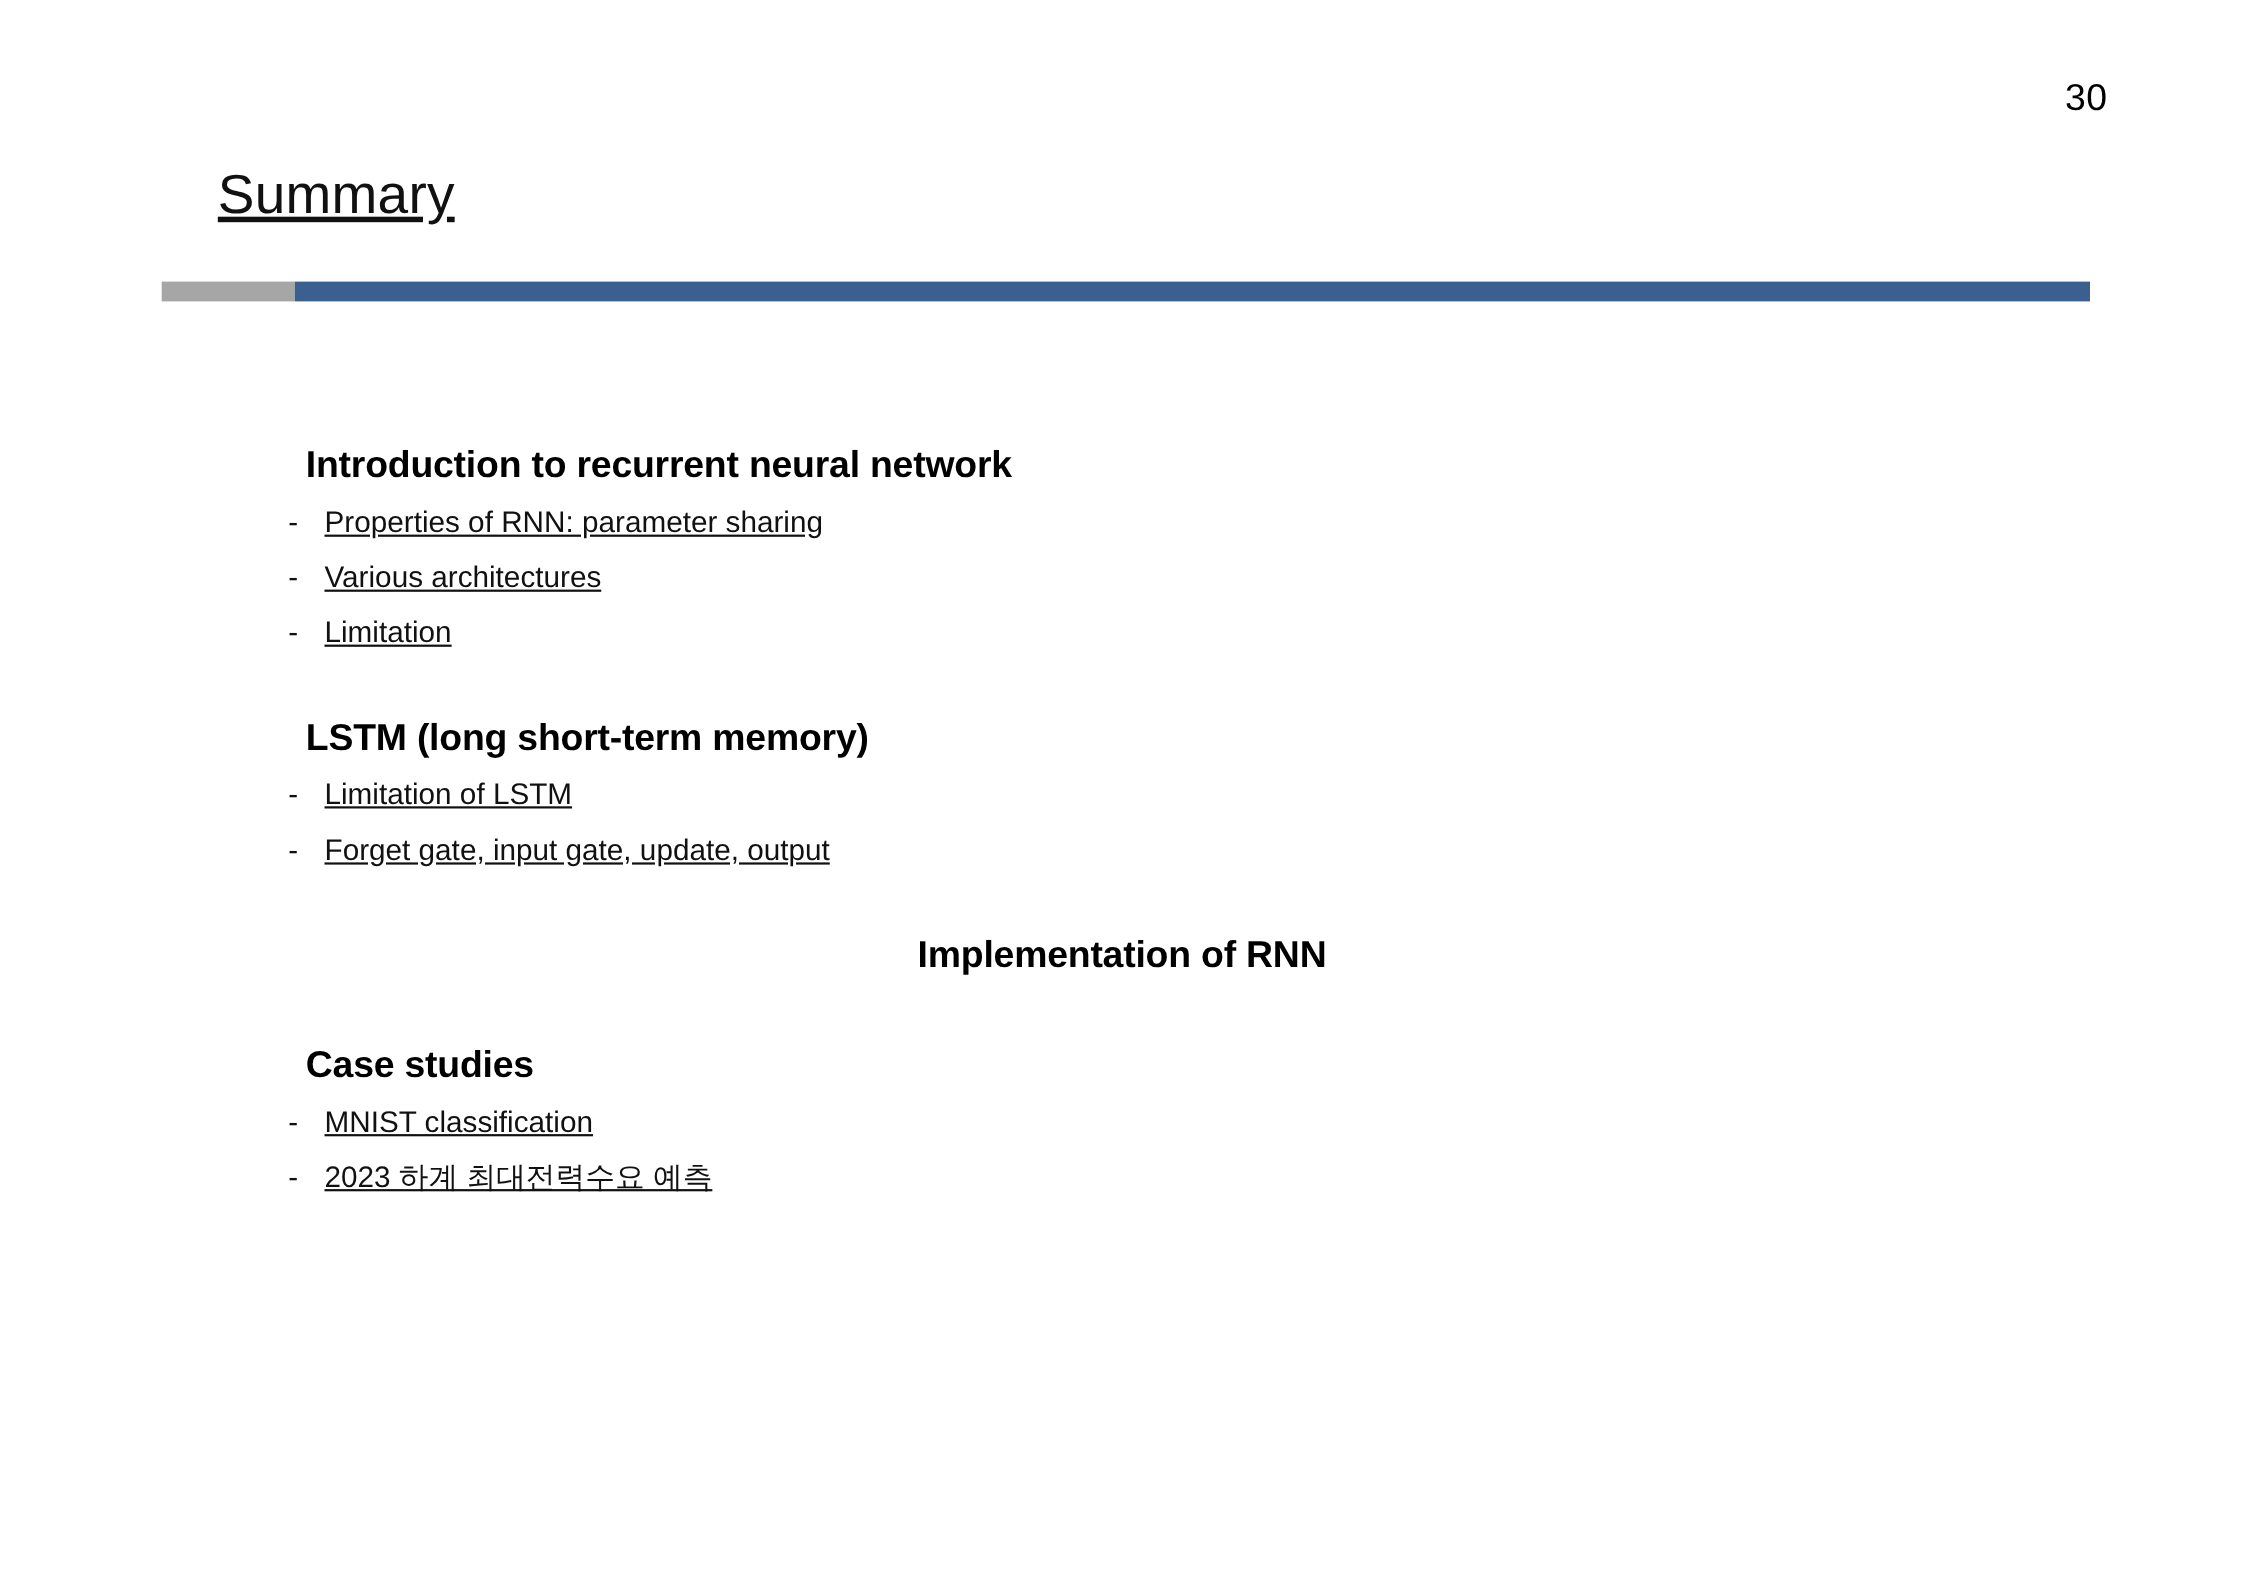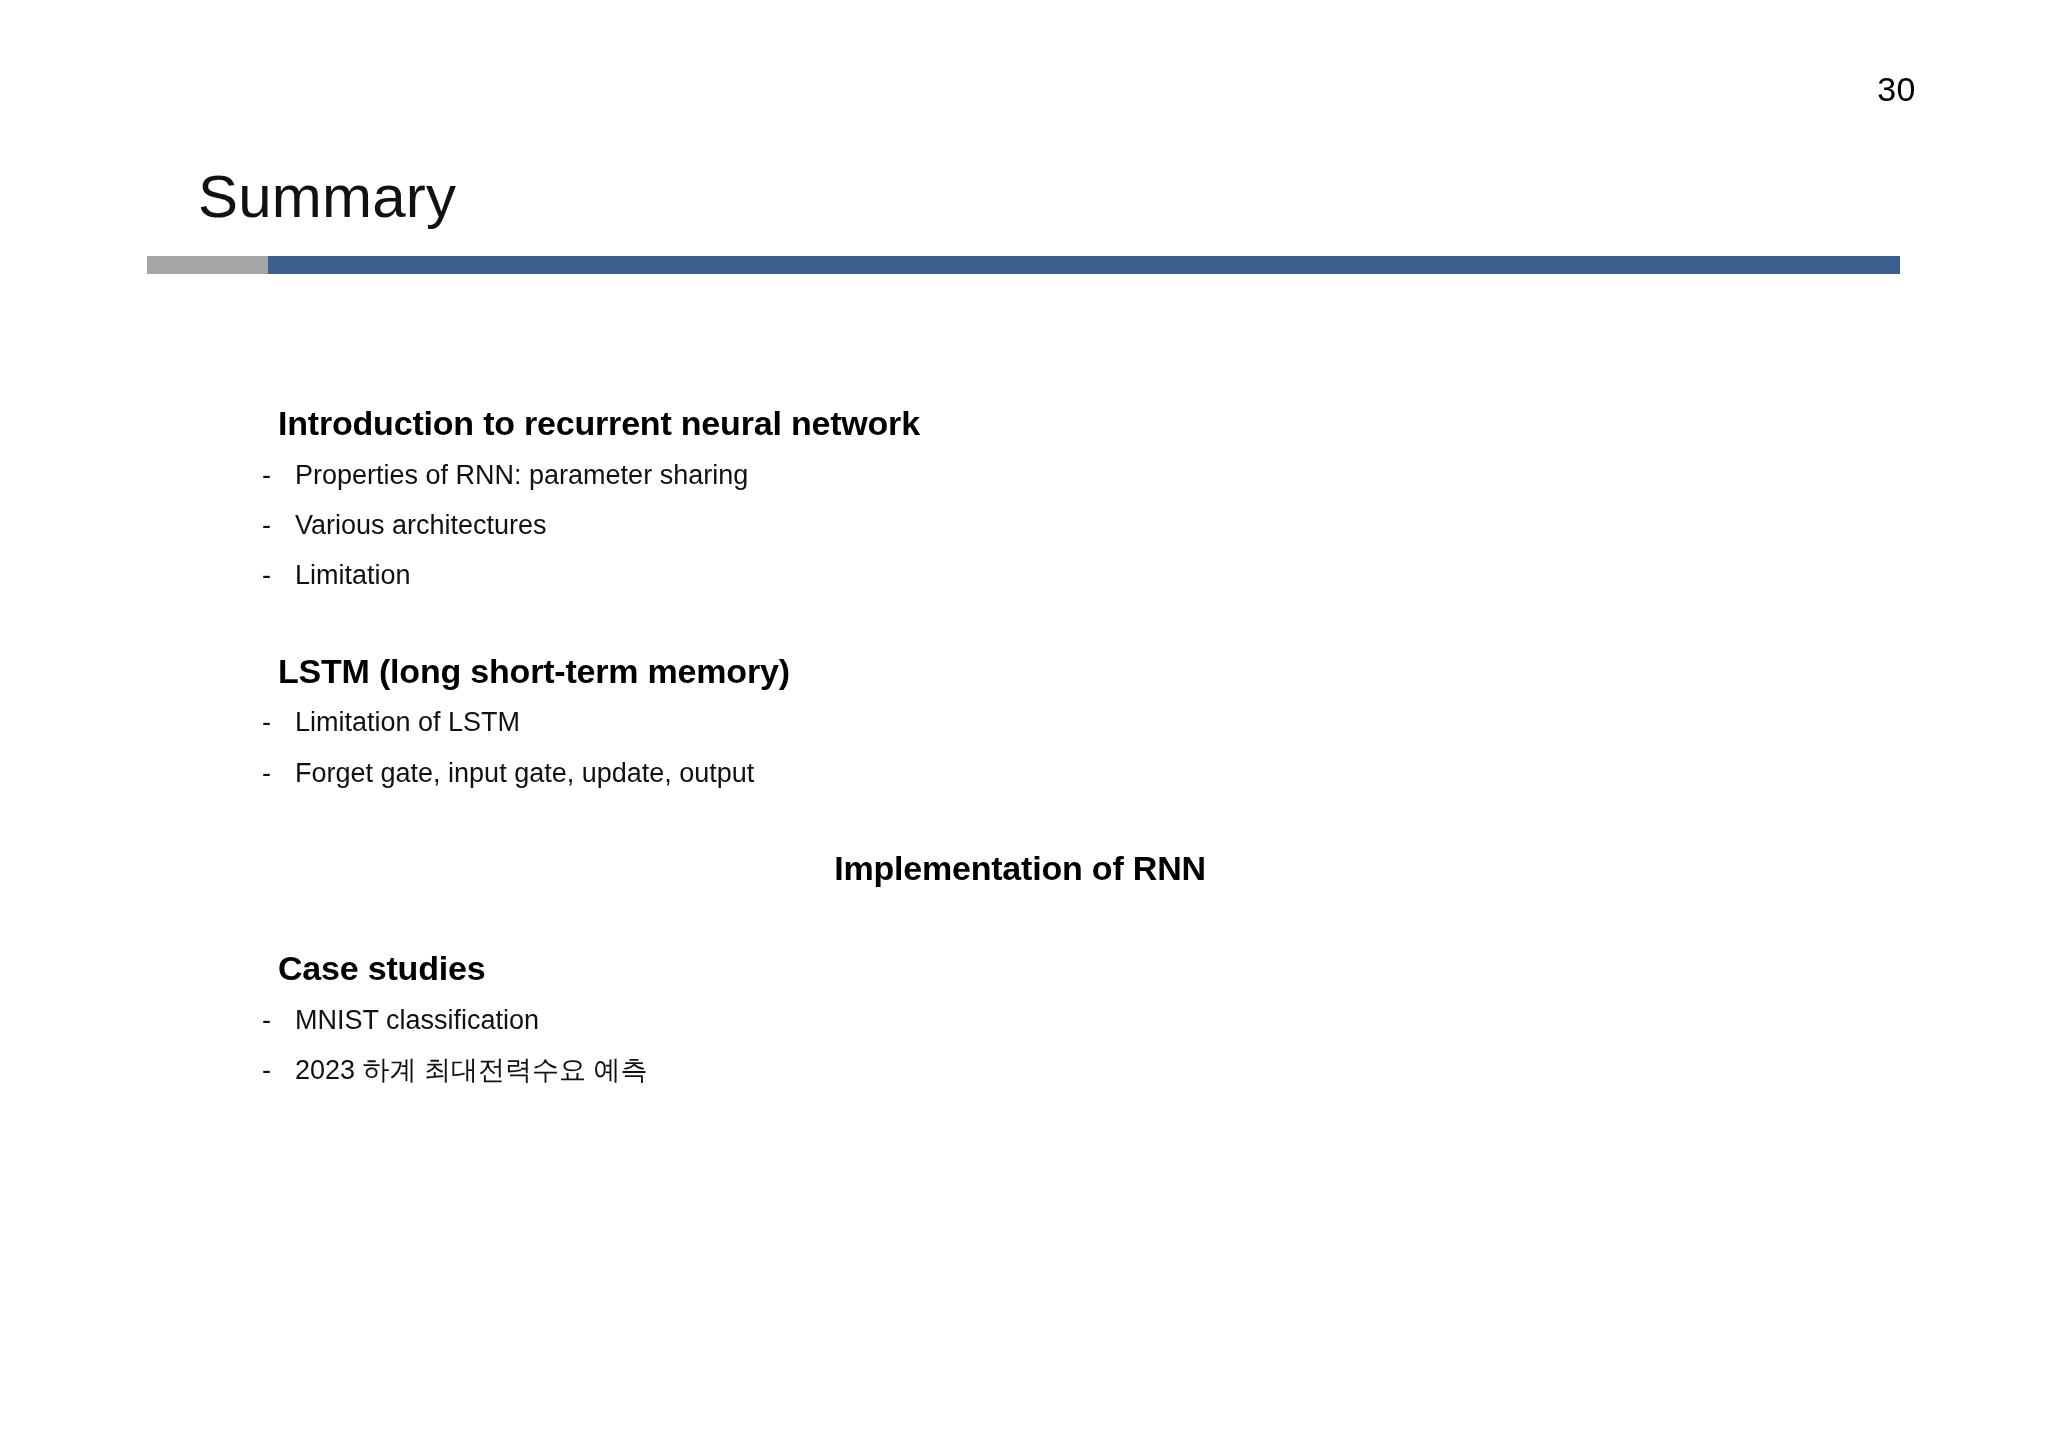--- a/index.html
+++ b/index.html
@@ -29,26 +29,27 @@
     font-size: 34px;
     line-height: 1;
     color: #000000;
     letter-spacing: 0.5px;
   }
 
   
   .slide-title {
     position: absolute;
     left: 198px;
-    top: 164px;
-    font-size: 60px;
+    top: 150px;
+    font-size: 50px;
     line-height: 1.1;
     font-weight: 400;
     color: #111111;
     letter-spacing: 0.2px;
+    text-decoration: underline;
   }
 
   
   .divider {
     position: absolute;
     left: 147px;
     top: 256px;
     width: 1753px;
     height: 18px;
     display: flex;
@@ -106,20 +107,21 @@
   }
   .bullet-dash {
     width: 33px;
     flex: 0 0 33px;
     color: #111111;
     font-size: 27px;
     line-height: 1.2;
   }
   .bullet-text {
     flex: 1 1 auto;
+    text-decoration: underline;
   }
 
   
   .section.no-bullets .section-heading {
     margin-bottom: 0;
     text-align: center;
   }
 </style>
 </head>
 <body>

